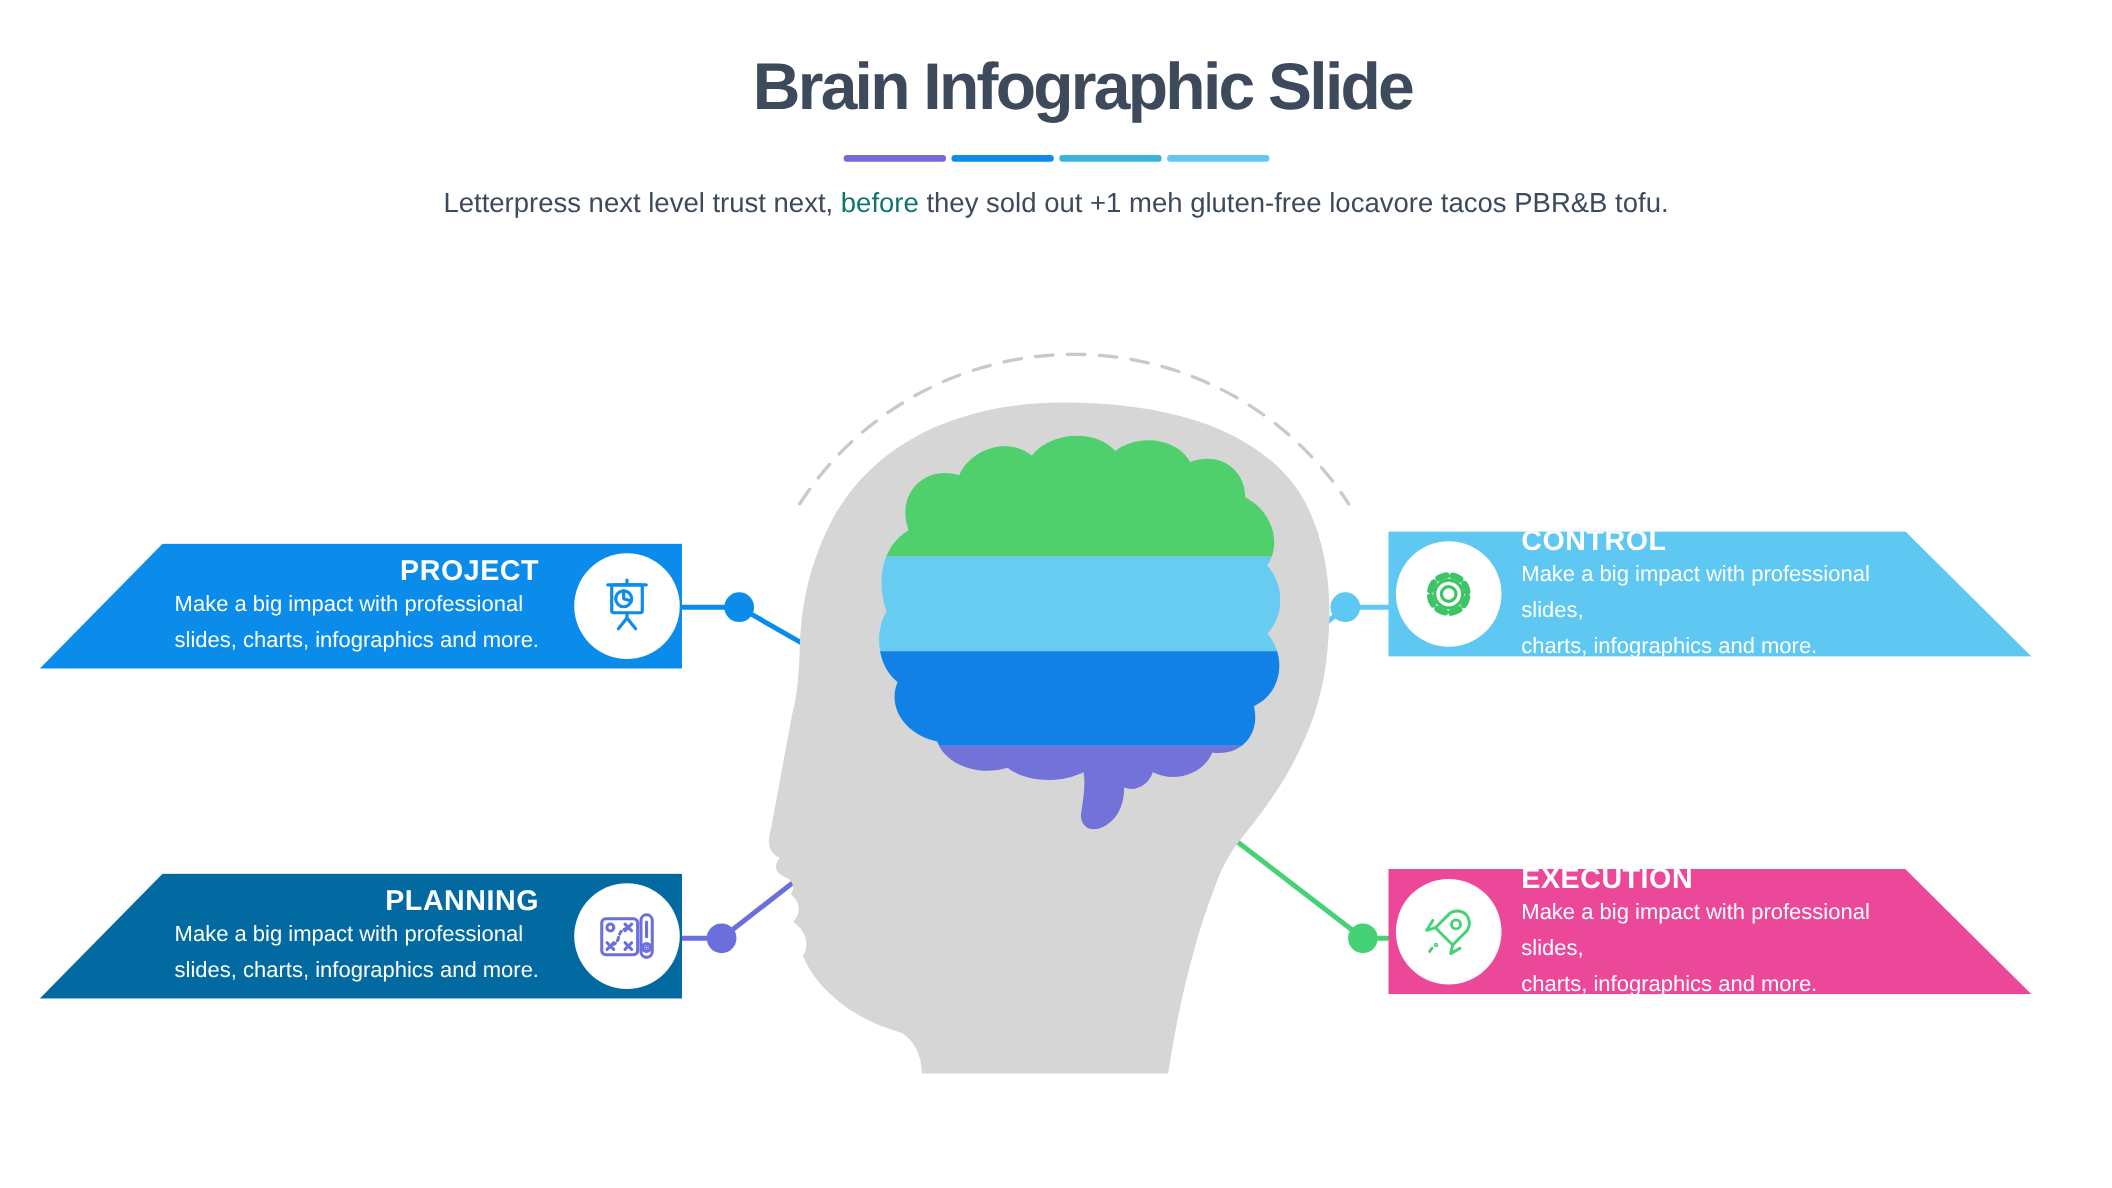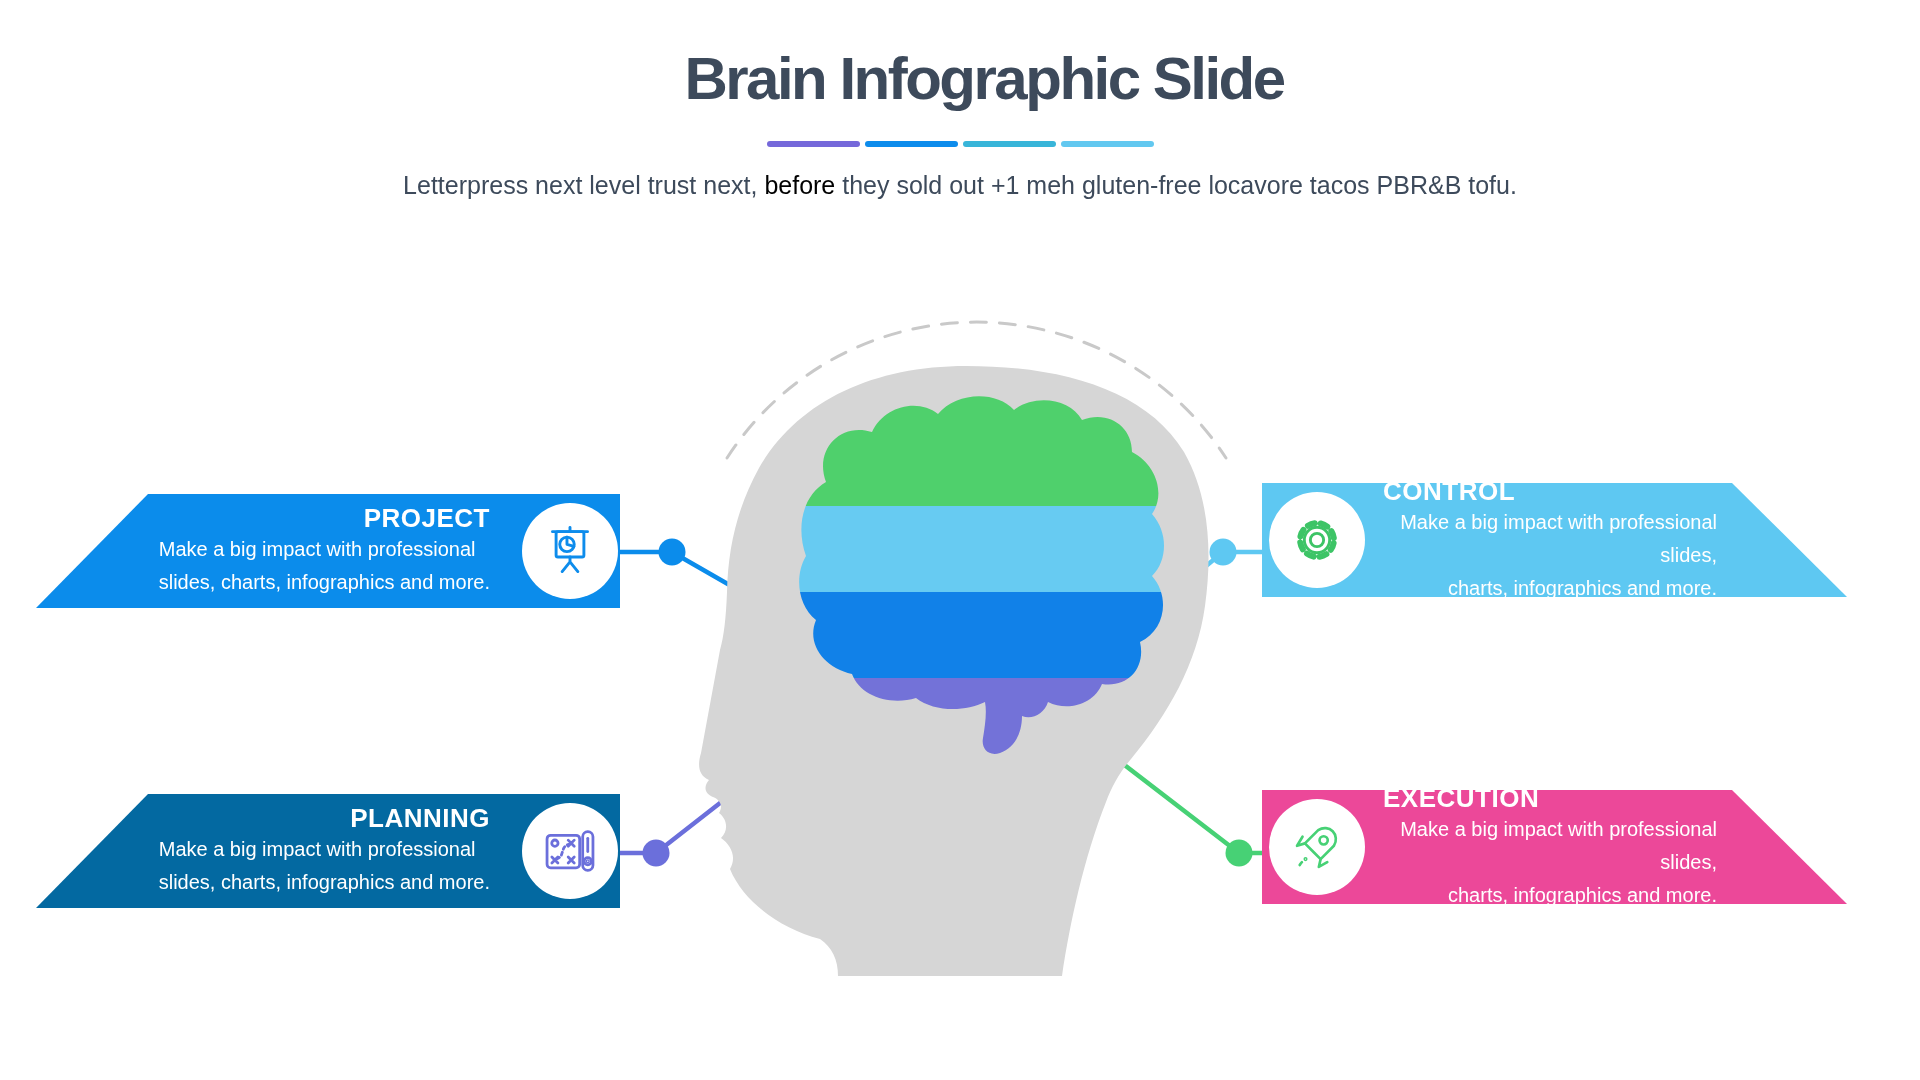--- a/index.html
+++ b/index.html
@@ -31,21 +31,21 @@
   .banner.right-side{width:585px;clip-path:polygon(0 0,470px 0,100% 100%,0 100%);}
   .banner.project{left:36px;top:494px;}
   .banner.control{left:1262px;top:483px;}
   .banner.planning{left:36px;top:794px;}
   .banner.execution{left:1262px;top:790px;}
   .banner-text{
     position:absolute;top:0;height:100%;display:flex;flex-direction:column;
     justify-content:center;
   }
   .left-side .banner-text{right:130px;left:108px;text-align:left;align-items:flex-end;}
-  .right-side .banner-text{left:121px;right:130px;text-align:right;align-items:flex-start;}
+  .right-side .banner-text{left:121px;right:130px;text-align:left;align-items:flex-start;}
   .banner-title{font-size:26px;font-weight:800;letter-spacing:0.5px;line-height:30px;}
   .banner-desc{font-size:20px;line-height:33px;font-weight:400;}
   .icon-circle{
     position:absolute;top:9px;width:96px;height:96px;border-radius:50%;
     background:#ffffff;display:flex;align-items:center;justify-content:center;
   }
   .left-side .icon-circle{right:2px;}
   .right-side .icon-circle{left:7px;}
   .icon-circle svg{width:58px;height:58px;}
 </style>
@@ -54,21 +54,21 @@
 
 <div class="header">
   <h1 class="title" style="color: rgb(61, 74, 91); margin-left: 24px;">Brain Infographic Slide</h1>
   <div class="title-bars">
     <span style="background-color: rgb(117, 104, 218);"></span>
     <span style="background-color: rgb(13, 140, 236);"></span>
     <span style="background-color: rgb(56, 181, 217);"></span>
     <span style="background-color: rgb(98, 200, 240);"></span>
   </div>
   <p class="subtitle" style="color: rgb(61, 74, 91);">
-    <span>Letterpress next level trust next, </span><span style="color: #000000;">before</span><span> they sold out +1 meh gluten-free locavore tacos PBR&amp;B tofu.</span>
+    <span>Letterpress next level trust next, </span><span style="color: #0f766e;">before</span><span> they sold out +1 meh gluten-free locavore tacos PBR&amp;B tofu.</span>
   </p>
 </div>
 
 <svg class="figure-svg" width="1920" height="1080" viewBox="0 0 1920 1080">
   <defs>
     <clipPath id="brainClip">
       <path d="M 806 556
                C 796 528, 802 496, 826 482
                C 814 450, 840 422, 872 432
                C 884 406, 918 398, 938 414

